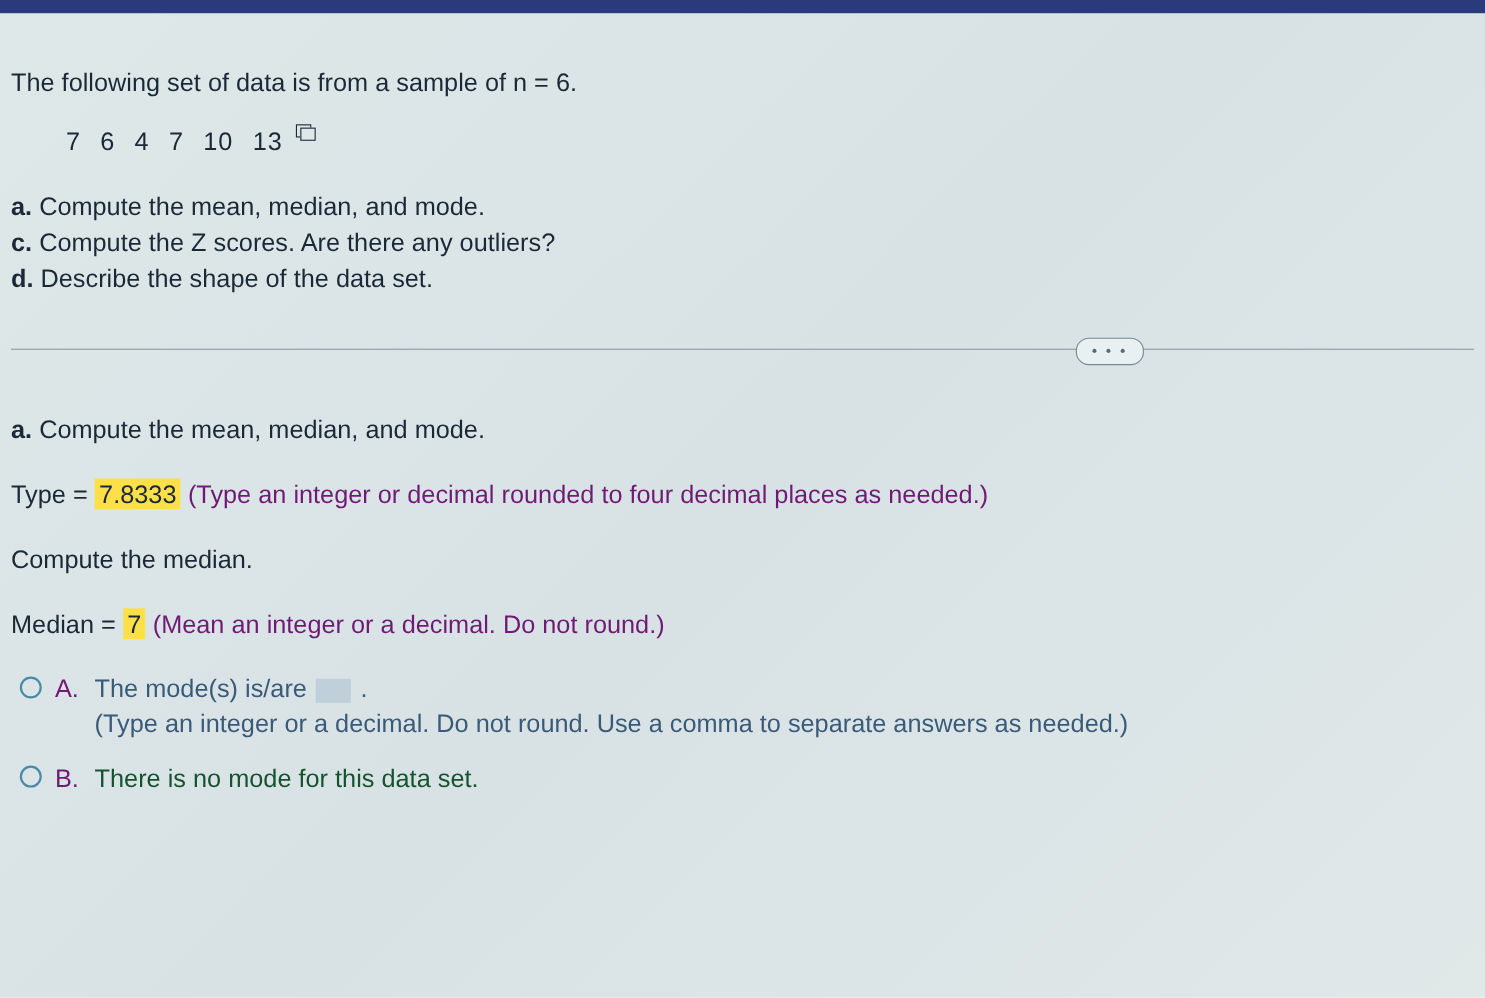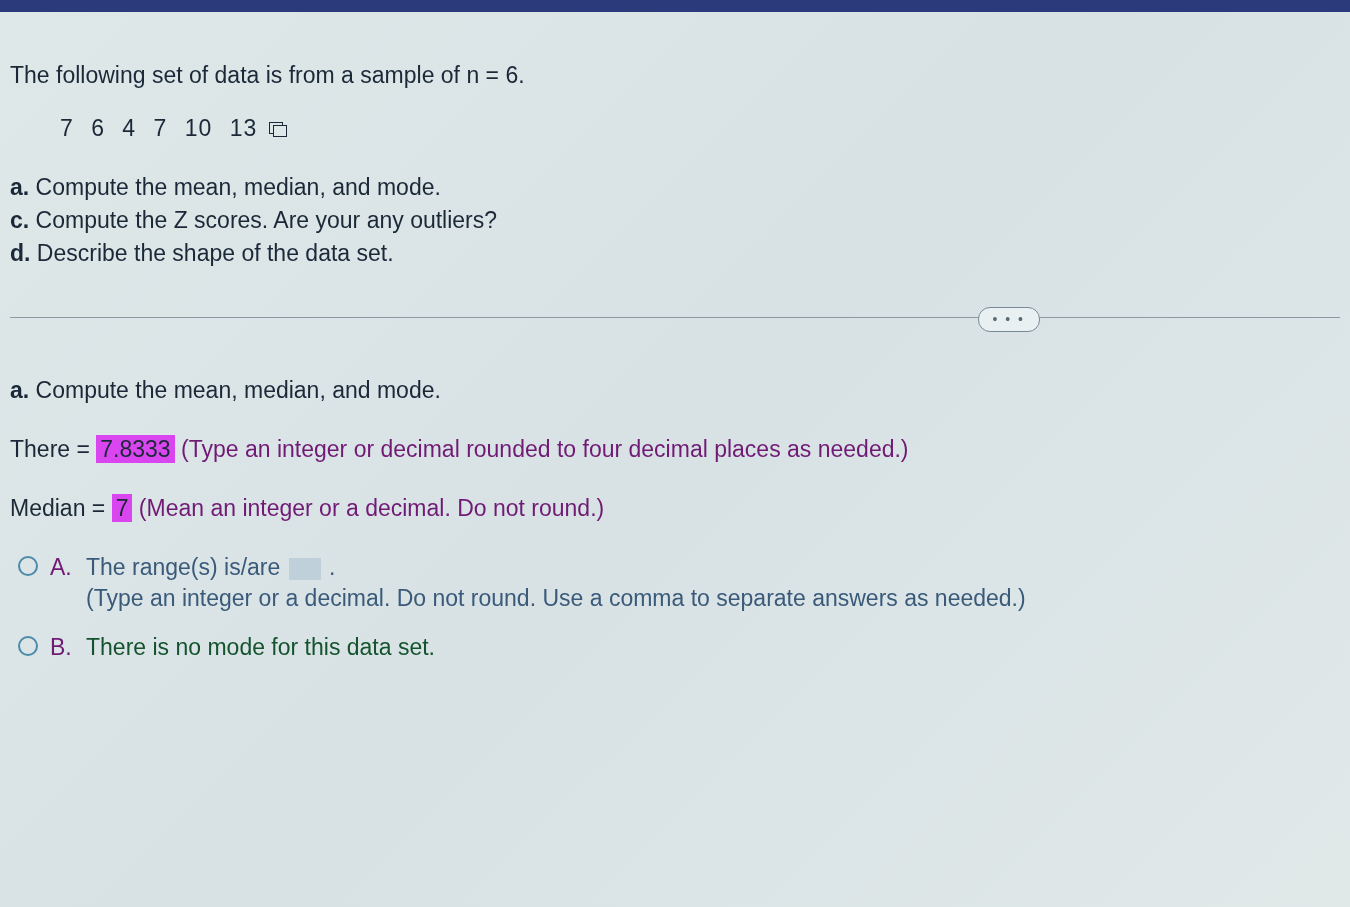--- a/index.html
+++ b/index.html
@@ -28,21 +28,21 @@
       margin-top: 30px;
     }
     .question-intro {
       margin-bottom: 22px;
     }
     .data-row {
       padding-left: 50px;
       margin-bottom: 28px;
       letter-spacing: 3px;
       display: flex;
-      align-items: center;
+      align-items: flex-start;
       gap: 8px;
     }
     .data-values {
       letter-spacing: 1px;
       word-spacing: 10px;
     }
     .copy-icon {
       display: inline-block;
       width: 18px;
       height: 14px;
@@ -101,21 +101,21 @@
       letter-spacing: 2px;
       cursor: pointer;
     }
     .answer-section {
       margin-top: 10px;
     }
     .answer-line {
       margin-bottom: 28px;
     }
     .answered-value {
-      background: #d946ef;
+      background: #fde047;
       padding: 1px 4px;
       color: #1a2838;
     }
     .hint-text {
       color: #701a75;
     }
     .choice-row {
       display: flex;
       align-items: flex-start;
       margin-bottom: 18px;
@@ -164,51 +164,52 @@
 
   <div class="question-intro">The following set of data is from a sample of n = 6.</div>
 
   <div class="data-row">
     <span class="data-values">7  6  4  7  10  13</span>
     <span class="copy-icon"></span>
   </div>
 
   <div class="parts-list">
     <div><span class="bold-letter">a.</span><span> Compute the mean, median, and mode.</span></div>
-    <div><span class="bold-letter">c.</span><span> Compute the Z scores. Are your any outliers?</span></div>
+    <div><span class="bold-letter">c.</span><span> Compute the Z scores. Are there any outliers?</span></div>
     <div><span class="bold-letter">d.</span><span> Describe the shape of the data set.</span></div>
   </div>
 
   <div class="divider-row">
     <div class="divider-line"></div>
     <div class="more-button">• • •</div>
   </div>
 
   <div class="answer-section">
 
     <div class="answer-line">
       <span class="bold-letter">a.</span><span> Compute the mean, median, and mode.</span>
     </div>
 
     <div class="answer-line">
-      <span>There = </span><span class="answered-value">7.8333</span><span class="hint-text">  (Type an integer or decimal rounded to four decimal places as needed.)</span>
-    </div>
-
+      <span>Type = </span><span class="answered-value">7.8333</span><span class="hint-text">  (Type an integer or decimal rounded to four decimal places as needed.)</span>
+    </div>
+
+    <div class="answer-line">Compute the median.</div>
 
     <div class="answer-line">
       <span>Median = </span><span class="answered-value">7</span><span class="hint-text">  (Mean an integer or a decimal. Do not round.)</span>
     </div>
 
 
     <div class="choice-row">
       <div class="radio-circle"></div>
       <span class="choice-label hint-text">A.</span>
       <div class="choice-content">
         <div>
-          <span>The range(s) is/are </span><span class="answer-box"></span><span> .</span>
+          <span>The mode(s) is/are </span><span class="answer-box"></span><span> .</span>
         </div>
         <div>(Type an integer or a decimal. Do not round. Use a comma to separate answers as needed.)</div>
       </div>
     </div>
 
     <div class="choice-row choice-row-b">
       <div class="radio-circle"></div>
       <span class="choice-label hint-text">B.</span>
       <div class="choice-content">
         <span>There is no mode for this data set.</span>

